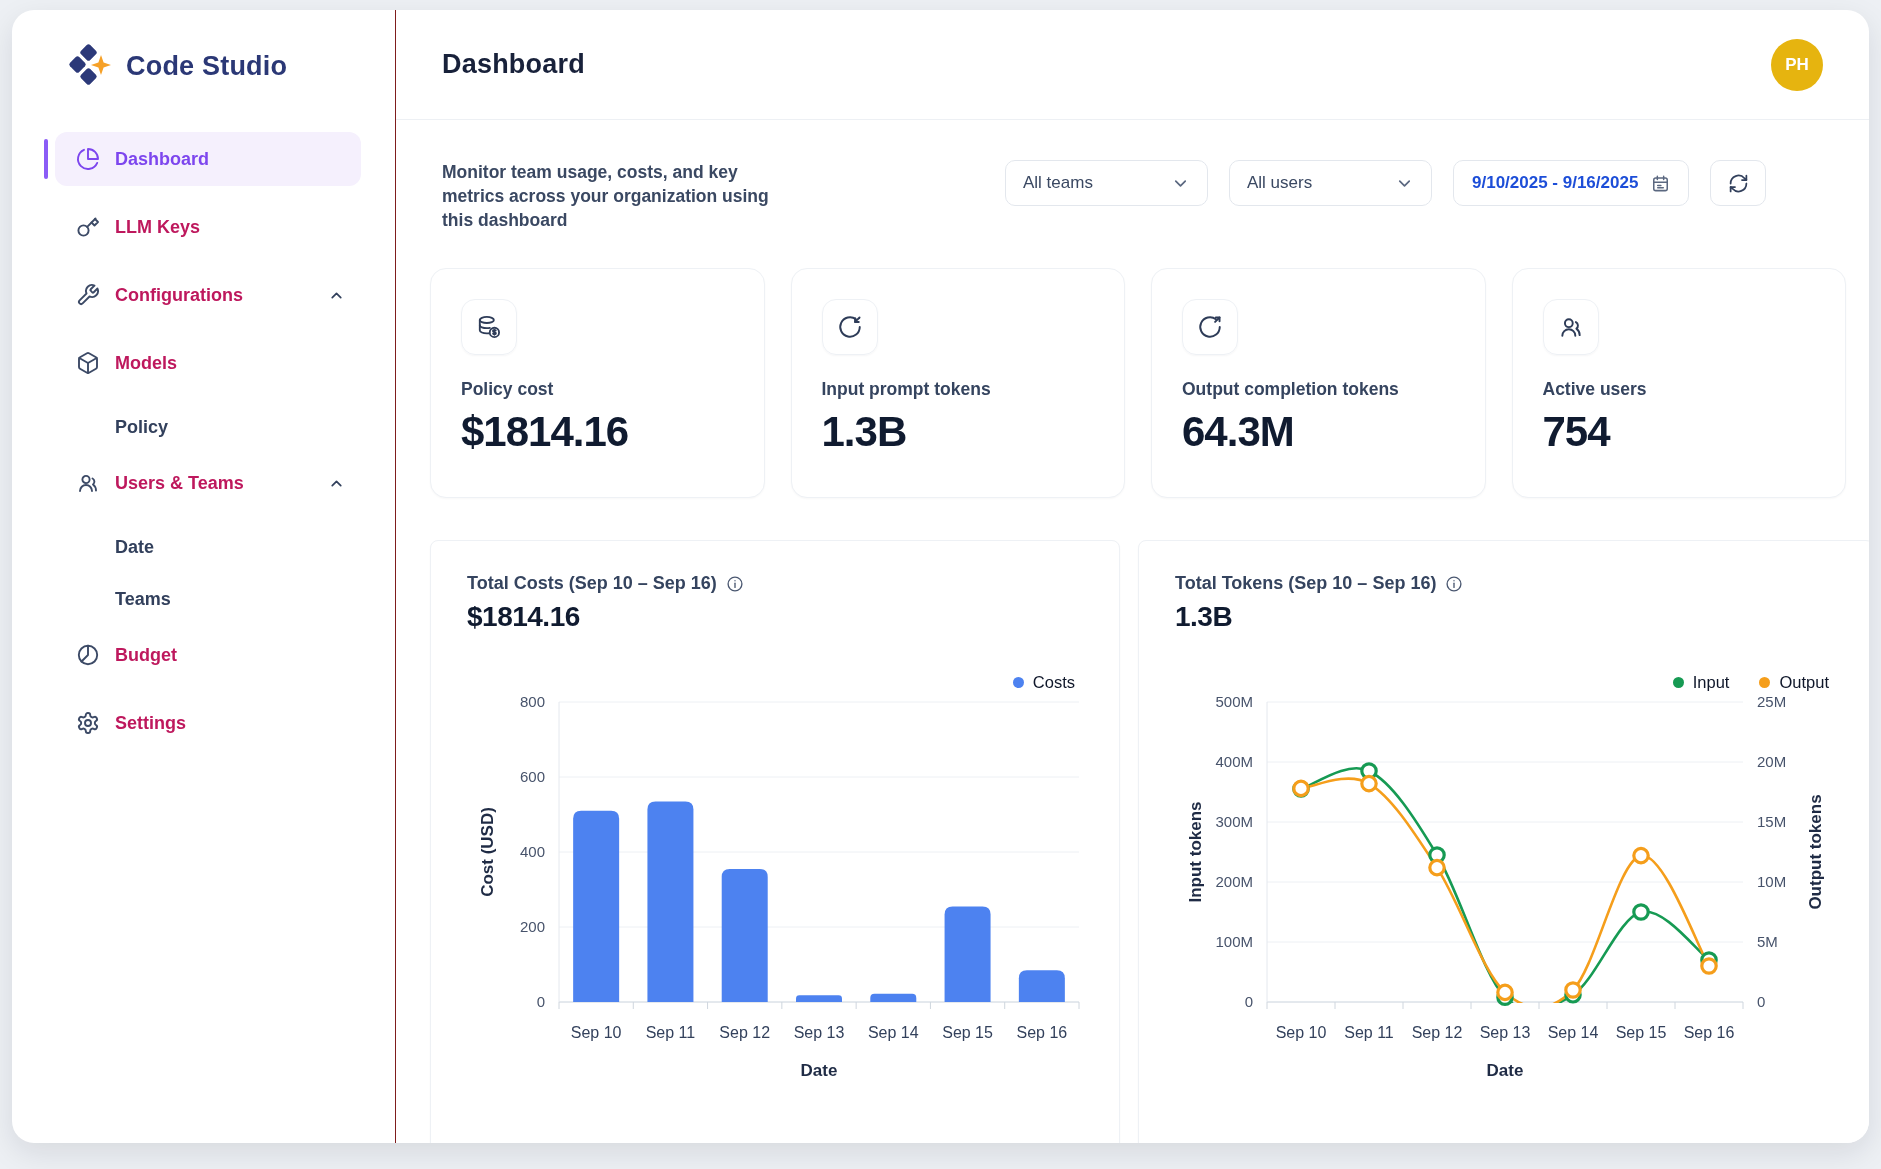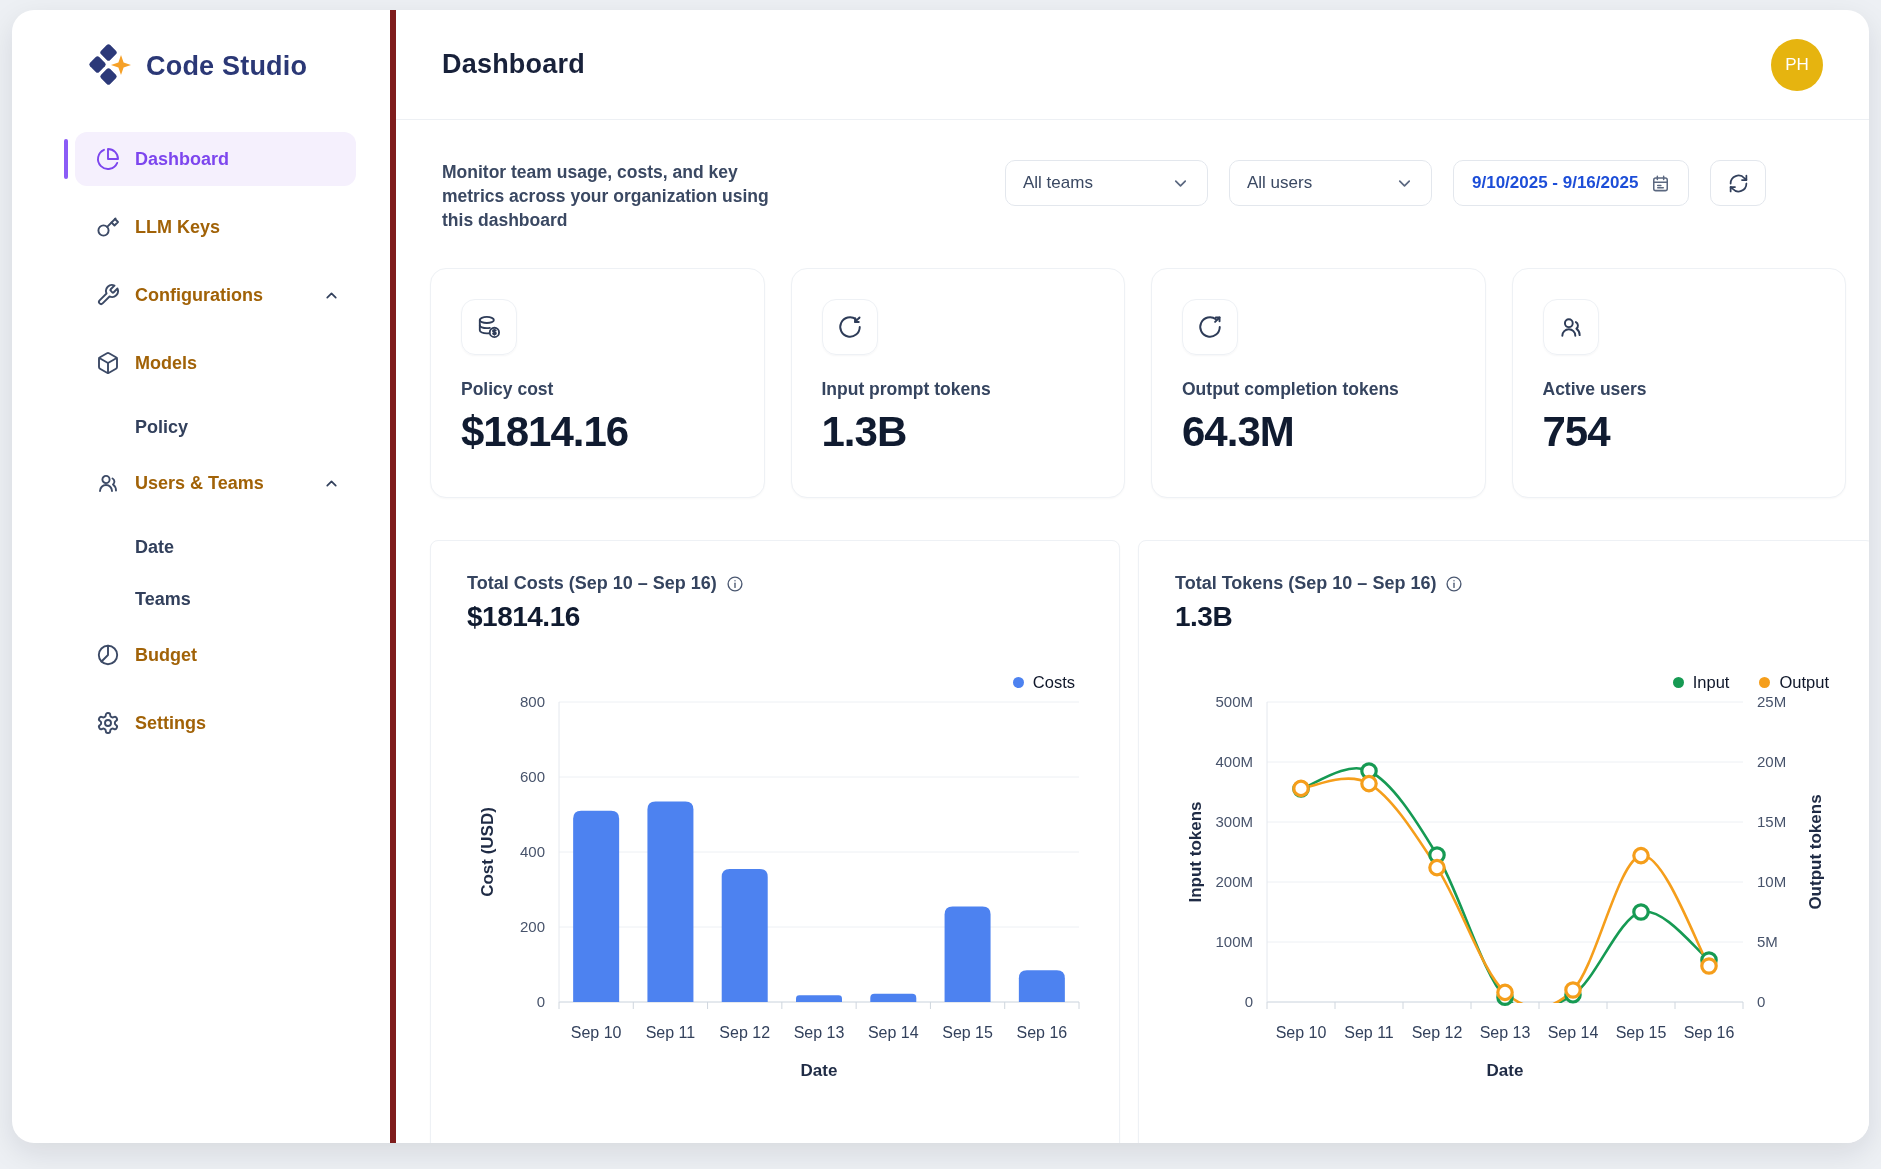--- a/index.html
+++ b/index.html
@@ -4,47 +4,47 @@
 <style>
   * { margin:0; padding:0; box-sizing:border-box; }
   html,body { width:1881px; height:1169px; font-family:"Liberation Sans", sans-serif; }
   body { background:#edf0f4; position:relative; overflow:hidden; }
 
   .app { position:absolute; left:12px; top:10px; width:1857px; height:1133px;
          background:#fff; border-radius:22px; box-shadow:0 10px 30px rgba(15,23,42,.10);
          display:flex; overflow:hidden; }
 
   
-  .sidebar { width:384px; flex:0 0 384px; border-right:6px solid #7f1d1d; padding-top:34px;padding-left:20px; }
+  .sidebar { width:384px; flex:0 0 384px; border-right:1px solid #7f1d1d; padding-top:34px; }
   .logo { display:flex; align-items:center; gap:14px; padding-left:56px; }
   .logo svg { width:44px; height:44px; }
   .brand-name { font-size:27px; font-weight:800; color:#2b3876; letter-spacing:.2px; }
 
   nav { margin-top:44px; padding:0 34px 0 43px; }
   .nav-item { position:relative; height:54px; border-radius:12px; display:flex; align-items:center;
-              gap:15px; padding:0 16px 0 21px; color:#a16207; font-size:18px; font-weight:600;
+              gap:15px; padding:0 16px 0 21px; color:#be185d; font-size:18px; font-weight:600;
               cursor:pointer; margin-bottom:14px; }
   .nav-item .nicon { width:24px; height:24px; color:#3c4a66; display:flex; }
   .nav-item .nicon svg { width:24px; height:24px; }
   .nav-item.active { background:#f5f0fd; color:#7d46ee; }
   .nav-item.active .nicon { color:#7d46ee; }
   .nav-item.active::before { content:""; position:absolute; left:-11px; top:7px; width:4px; height:40px;
                              background:#8b5cf6; border-radius:4px; }
   .chev { margin-left:auto; display:flex; color:#32405c; }
   .chev svg { width:17px; height:17px; }
   .nav-sub { height:46px; display:flex; align-items:center; padding-left:60px; color:#32405c;
              font-size:18px; font-weight:600; cursor:pointer; margin-bottom:6px; border-radius:10px; }
 
   
   .main { flex:1; display:flex; flex-direction:column; min-width:0; }
   header { height:110px; flex:0 0 110px; display:flex; align-items:center;
            padding:0 46px; border-bottom:1px solid #edf0f4; }
   h1 { font-size:27px; font-weight:700; color:#18213a; letter-spacing:.2px; }
   .avatar { margin-left:auto; width:52px; height:52px; border-radius:50%; background:#e6b40f;
-            color:#fff; font-size:17px; font-weight:400; display:flex; align-items:center;
+            color:#fff; font-size:17px; font-weight:700; display:flex; align-items:center;
             justify-content:center; cursor:pointer; }
 
   .content { padding:40px 23px 0 34px; flex:1; }
 
   .row1 { display:flex; align-items:flex-start; }
   .desc { width:345px; margin-left:12px; font-size:17.5px; line-height:1.38; font-weight:600; color:#3a4862; }
   .filters { margin-left:auto; margin-right:80px; display:flex; gap:21px; }
   .select, .datepick, .refresh { background:#fff; border:1px solid #e3e7ed; border-radius:10px;
       height:46px; display:flex; align-items:center; font-family:inherit; font-size:17px;
       color:#3a4862; cursor:pointer; }

